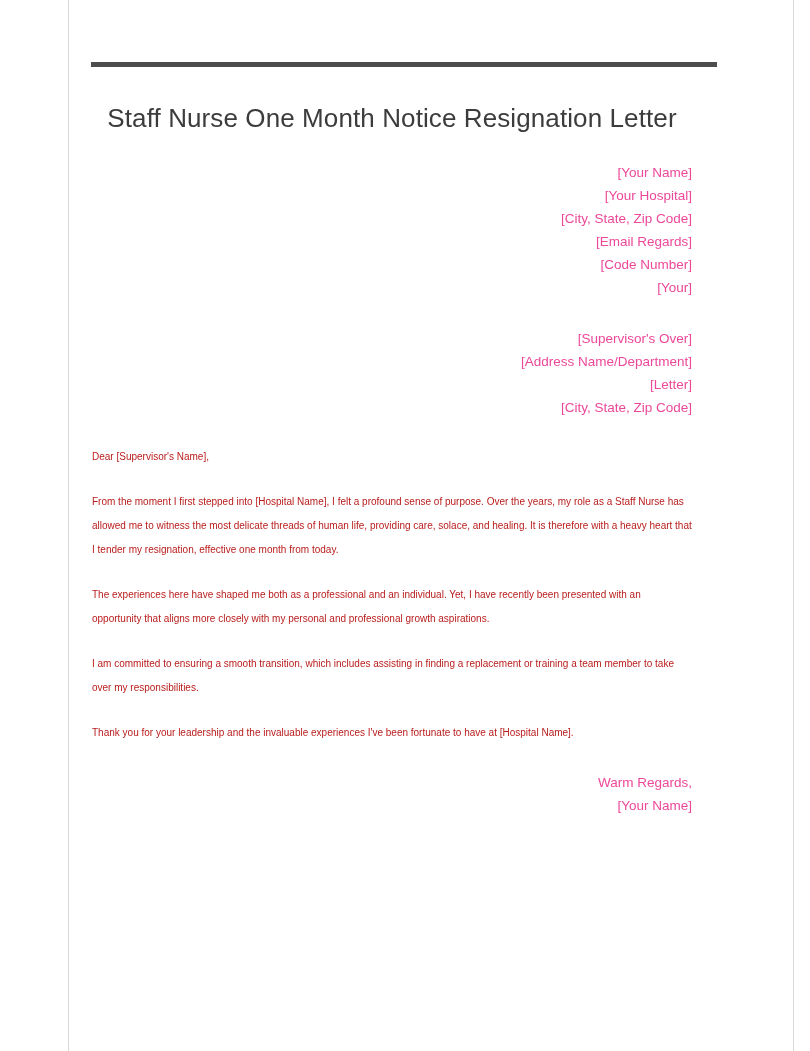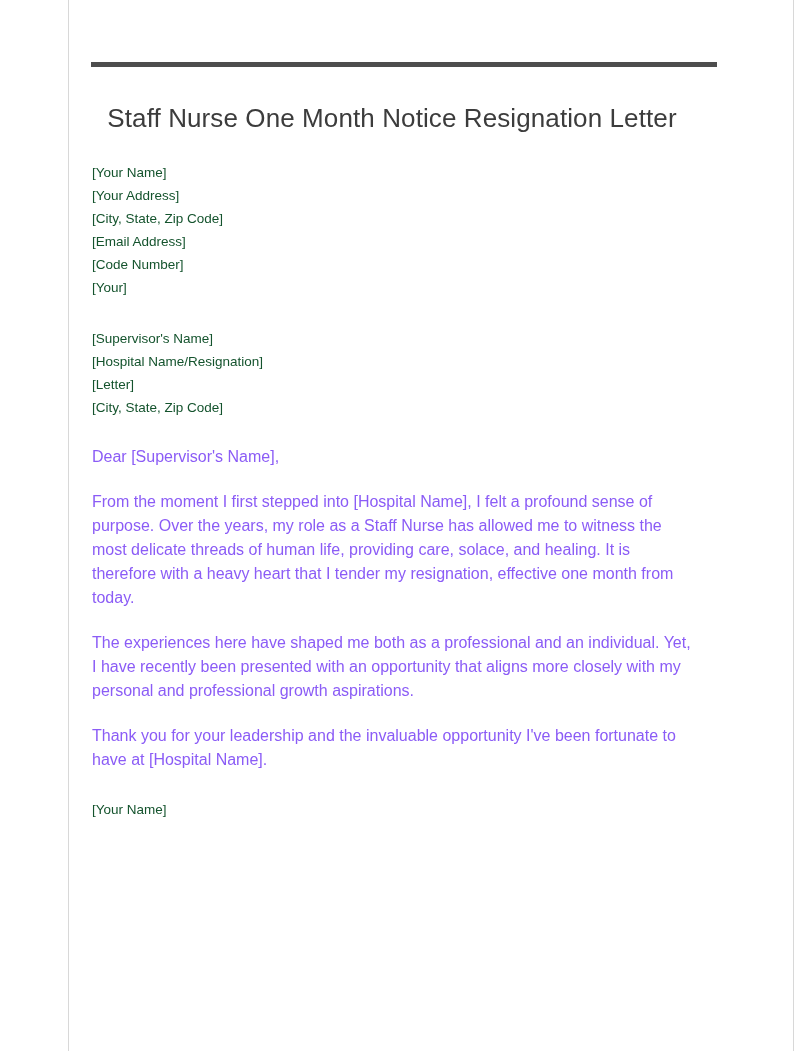--- a/index.html
+++ b/index.html
@@ -57,29 +57,30 @@
     font-weight: 400;
     color: #3c3c3c;
     text-align: center;
     letter-spacing: 0.1px;
     padding: 0 10px;
   }
   .block {
     margin-top: 22px;
     font-size: 13.5px;
     line-height: 23px;
-    color: #14532d;
+    color: #ec4899;
+    text-align: right;
   }
   .block.address-block { margin-top: 28px; }
   .line { display: block; }
   .para {
     margin-top: 21px;
-    font-size: 16px;
+    font-size: 10px;
     line-height: 24px;
-    color: #8b5cf6;
+    color: #b91c1c;
     text-align: left;
   }
   .salutation { margin-top: 26px; }
   .sign-off { margin-top: 26px; }
 </style>
 </head>
 <body>
 
 <div class="page">
 
@@ -87,38 +88,40 @@
   <div class="right-rule"></div>
 
   <div class="content">
 
     <div class="top-bar"></div>
 
     <h1 class="doc-title">Staff Nurse One Month Notice Resignation Letter</h1>
 
     <div class="block sender-block">
       <span class="line">[Your Name]</span>
-      <span class="line">[Your Address]</span>
+      <span class="line">[Your Hospital]</span>
       <span class="line">[City, State, Zip Code]</span>
-      <span class="line">[Email Address]</span>
+      <span class="line">[Email Regards]</span>
       <span class="line">[Code Number]</span>
       <span class="line">[Your]</span>
     </div>
 
     <div class="block address-block">
-      <span class="line">[Supervisor's Name]</span>
-      <span class="line">[Hospital Name/Resignation]</span>
+      <span class="line">[Supervisor's Over]</span>
+      <span class="line">[Address Name/Department]</span>
       <span class="line">[Letter]</span>
       <span class="line">[City, State, Zip Code]</span>
     </div>
 
     <p class="para salutation">Dear [Supervisor's Name],</p>
 
     <p class="para">From the moment I first stepped into [Hospital Name], I felt a profound sense of purpose. Over the years, my role as a Staff Nurse has allowed me to witness the most delicate threads of human life, providing care, solace, and healing. It is therefore with a heavy heart that I tender my resignation, effective one month from today.</p>
     <p class="para">The experiences here have shaped me both as a professional and an individual. Yet, I have recently been presented with an opportunity that aligns more closely with my personal and professional growth aspirations.</p>
-    <p class="para">Thank you for your leadership and the invaluable opportunity I've been fortunate to have at [Hospital Name].</p>
+    <p class="para">I am committed to ensuring a smooth transition, which includes assisting in finding a replacement or training a team member to take over my responsibilities.</p>
+    <p class="para">Thank you for your leadership and the invaluable experiences I've been fortunate to have at [Hospital Name].</p>
 
     <div class="block sign-off">
+      <span class="line">Warm Regards,</span>
       <span class="line">[Your Name]</span>
     </div>
 
   </div>
 </div>
 
 </body></html>

